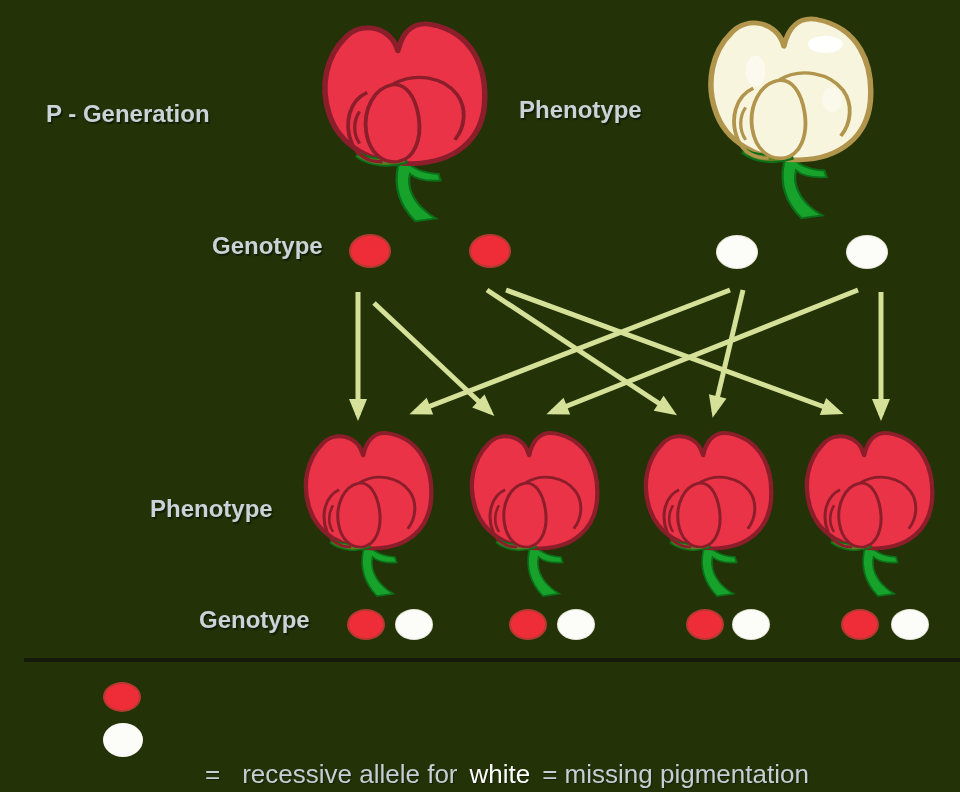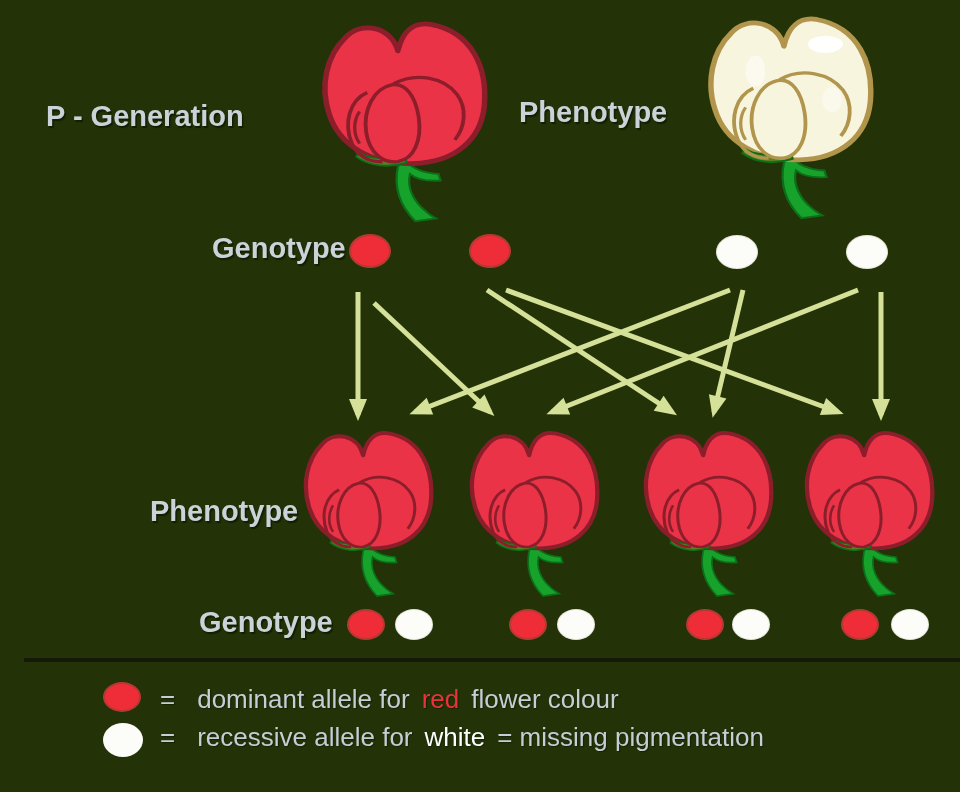--- a/index.html
+++ b/index.html
@@ -4,21 +4,21 @@
 <style>
   html,body{margin:0;padding:0;background:#10180a;}
   #canvas{
     position:relative;width:960px;height:792px;overflow:hidden;
     background:var(--c-background,#233307);
     font-family:"Liberation Sans","DejaVu Sans",sans-serif;
   }
   .lbl{
     position:absolute;
     color:var(--c-label-text,#cbd2d8);
-    font-weight:bold;font-size:29px;letter-spacing:0px;white-space:nowrap;
+    font-weight:bold;font-size:24px;letter-spacing:0px;white-space:nowrap;
     text-shadow:1.5px 1.5px 1px rgba(10,18,0,.65);
   }
   #lbl-p-gen{left:46px;top:100px;}
   #lbl-phen-p{left:519px;top:96px;}
   #lbl-geno-p{left:212px;top:232px;}
   #lbl-f1-gen{left:54px;top:436px;}
   #lbl-phen-f1{left:150px;top:495px;}
   #lbl-geno-f1{left:199px;top:606px;}
 
   .flower{position:absolute;overflow:visible;}
@@ -31,21 +31,21 @@
 
   #cross-arrows{position:absolute;left:0;top:0;width:960px;height:792px;}
 
   #divider{position:absolute;left:24px;top:658px;width:936px;height:4px;
     background:var(--c-divider,#14190a);}
 
   .legend-row{position:absolute;left:160px;white-space:nowrap;
     color:var(--c-legend-text,#c6cdd4);font-size:26px;font-weight:normal;
     text-shadow:1px 1px 1px rgba(10,18,0,.5);}
   #legend-row-1{top:684px;}
-  #legend-row-2{top:722px;}
+  #legend-row-2{top:759px;margin-left:45px;}
   .legend-eq{display:inline-block;margin-right:22px;}
   .legend-word{display:inline-block;margin:0 12px;}
   .legend-word-red{color:var(--c-legend-red-word,#e8333d);}
   .legend-word-white{color:var(--c-legend-white-word,#ffffff);}
   .legend-swatch{position:absolute;border-radius:50%;box-sizing:border-box;}
   #legend-swatch-red{left:103px;top:682px;width:38px;height:30px;
     background:var(--c-allele-red,#ee2d38);border:2px solid var(--c-allele-red-border,#b43a31);}
   #legend-swatch-white{left:103px;top:723px;width:40px;height:34px;
     background:var(--c-allele-white,#fcfcf8);}
   #defs-holder{position:absolute;width:0;height:0;}
@@ -99,23 +99,20 @@
   <div class="lbl" id="lbl-phen-p">Phenotype</div>
   <div class="lbl" id="lbl-geno-p">Genotype</div>
   <div class="lbl" id="lbl-phen-f1">Phenotype</div>
   <div class="lbl" id="lbl-geno-f1">Genotype</div>
 
   <div id="divider"></div>
 
   <div class="legend-swatch" id="legend-swatch-red"></div>
   <div class="legend-swatch" id="legend-swatch-white"></div>
 
-  <div class="legend-row" id="legend-row-1">
-    <span class="legend-eq">=</span><span>dominant allele for</span><span class="legend-word legend-word-red">red</span><span>flower colour</span>
-  </div>
   <div class="legend-row" id="legend-row-2">
     <span class="legend-eq">=</span><span>recessive allele for</span><span class="legend-word legend-word-white">white</span><span>= missing pigmentation</span>
   </div>
 <svg viewBox="0 0 170 225" preserveAspectRatio="none" class="flower flower-red" style="left: 306px; top: 13px; width: 186px; height: 213px;">
       <use href="#flower-shape"></use>
     </svg>
     <svg viewBox="0 0 170 225" preserveAspectRatio="none" class="flower flower-white" style="left: 692px; top: 8px; width: 186px; height: 215px;">
       <use href="#flower-shape"></use>
     </svg>
     <svg viewBox="0 0 170 225" preserveAspectRatio="none" class="flower flower-red" style="left: 291px; top: 424px; width: 146px; height: 176px;">

